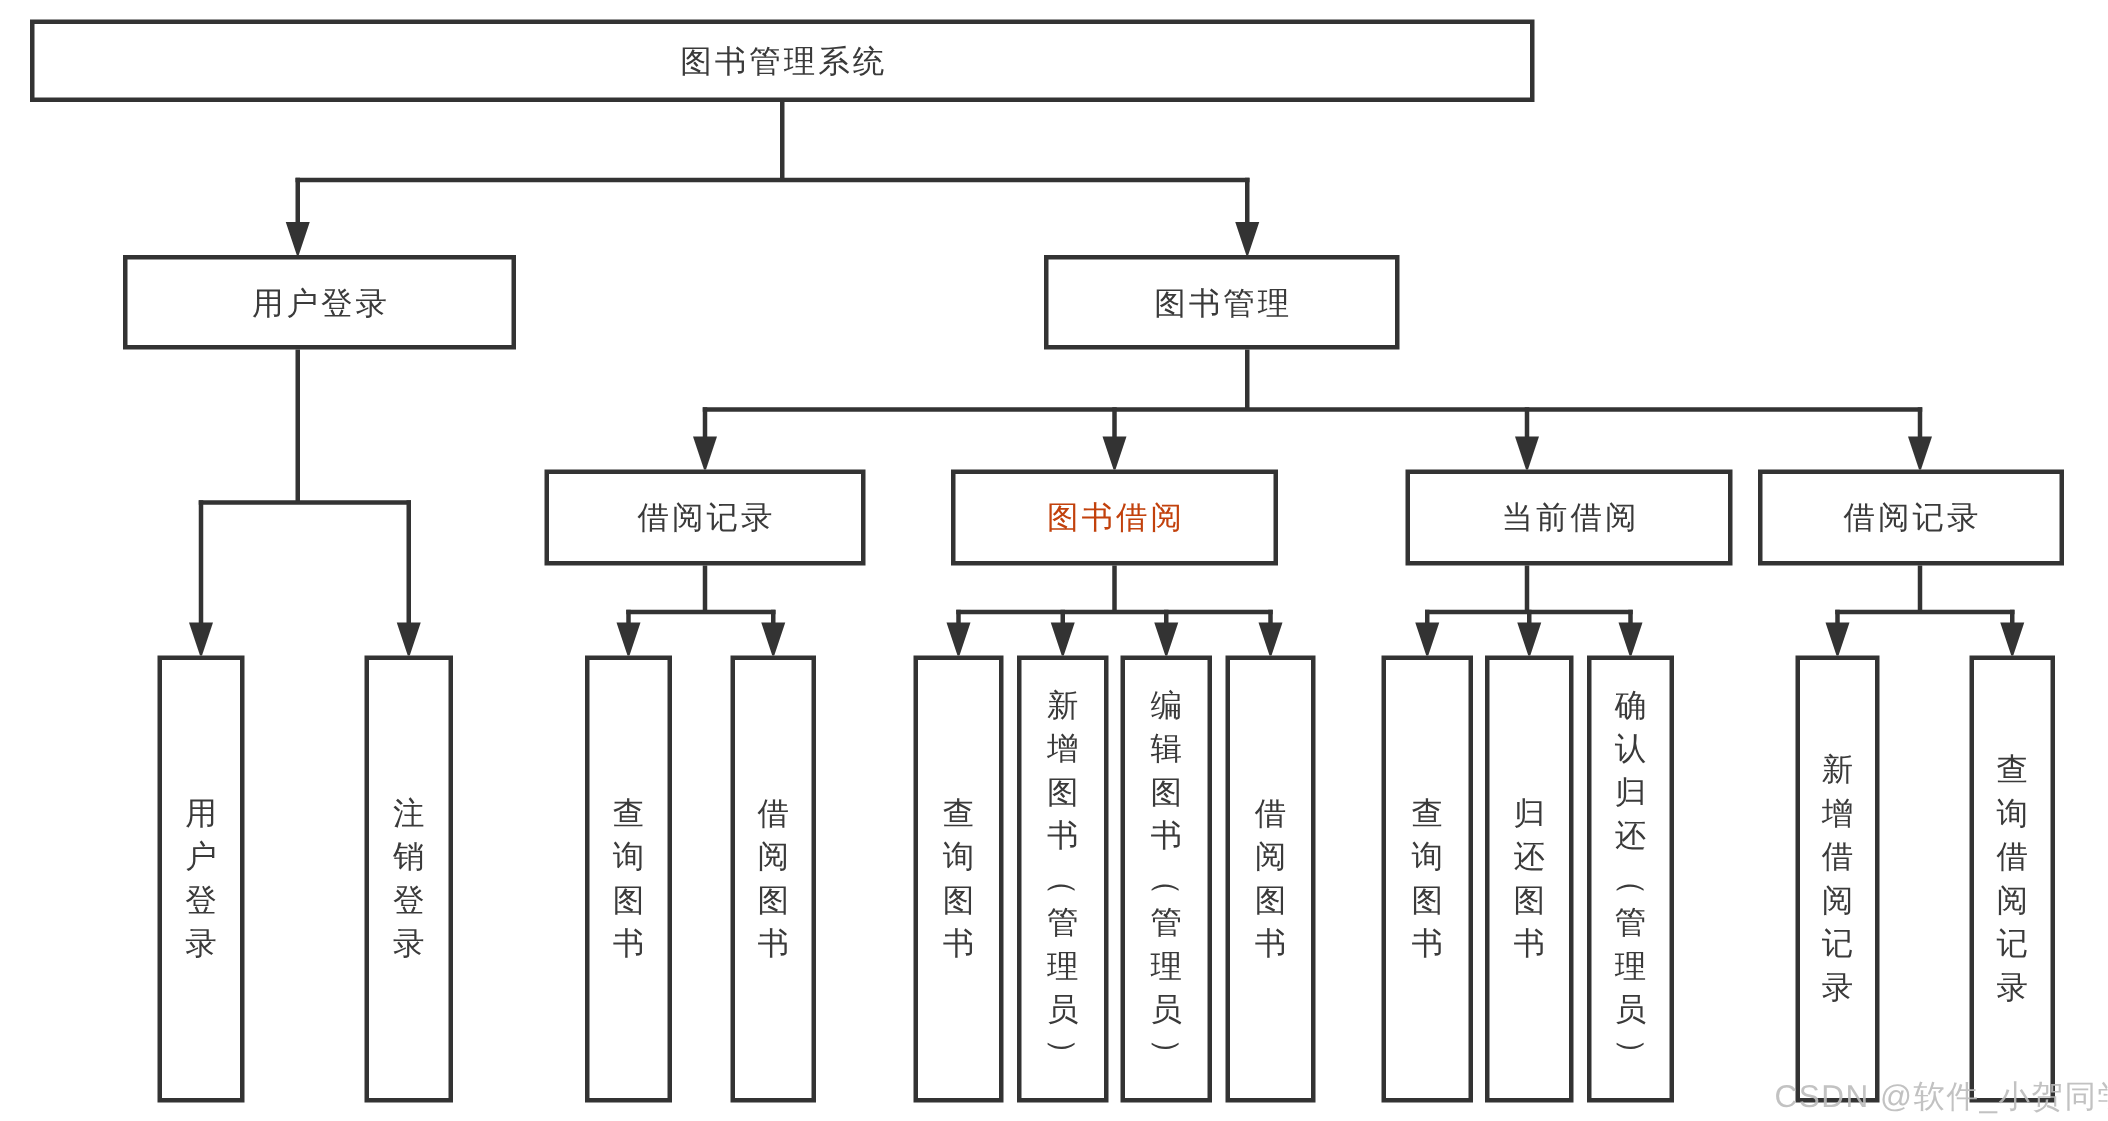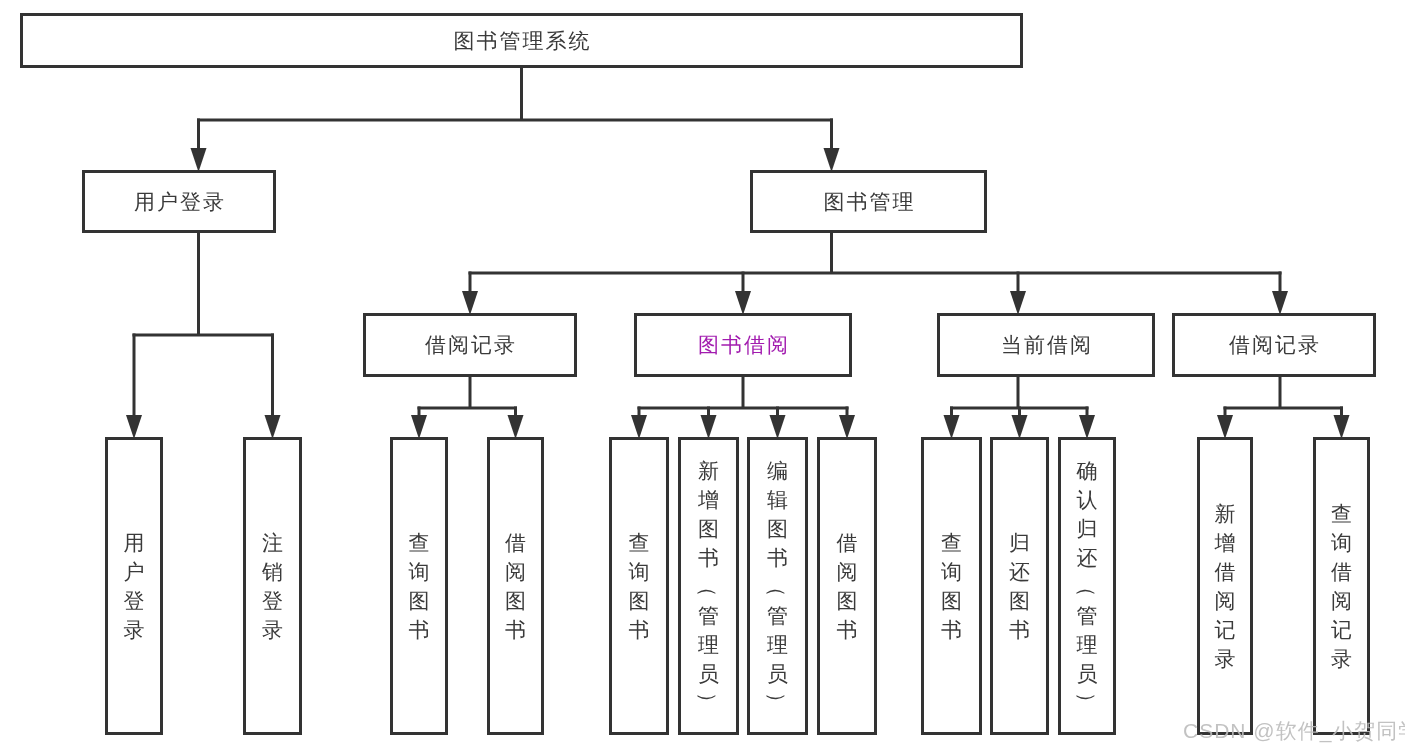--- a/index.html
+++ b/index.html
@@ -121,31 +121,31 @@
       <line x1="1223.5" y1="408" x2="1343" y2="408" stroke="#333333" stroke-width="3"></line>
       <line x1="1225" y1="406.5" x2="1225" y2="423" stroke="#333333" stroke-width="3"></line>
       <polygon points="1217,415 1233,415 1225,439" fill="#333333"></polygon>
       <line x1="1341.5" y1="406.5" x2="1341.5" y2="423" stroke="#333333" stroke-width="3"></line>
       <polygon points="1333.5,415 1349.5,415 1341.5,439" fill="#333333"></polygon>
     </svg>
   <div id="nodes-layer">
       <div class="node" style="left: 20px; top: 13px; width: 1003px; height: 55px; border: 3px solid rgb(51, 51, 51);">
         <div class="label" style="color: rgb(58, 58, 58);">图书管理系统</div>
       </div>
-      <div class="node" style="left: 82px; top: 170px; width: 194px; height: 63px; border: 3px solid rgb(51, 51, 51);">
+      <div class="node" style="left: 82px; top: 170px; width: 262px; height: 63px; border: 3px solid rgb(51, 51, 51);">
         <div class="label" style="color: rgb(58, 58, 58);">用户登录</div>
       </div>
-      <div class="node" style="left: 750px; top: 170px; width: 237px; height: 63px; border: 3px solid rgb(51, 51, 51);">
+      <div class="node" style="left: 696px; top: 170px; width: 237px; height: 63px; border: 3px solid rgb(51, 51, 51);">
         <div class="label" style="color: rgb(58, 58, 58);">图书管理</div>
       </div>
       <div class="node" style="left: 363px; top: 313px; width: 214px; height: 64px; border: 3px solid rgb(51, 51, 51);">
         <div class="label" style="color: rgb(58, 58, 58);">借阅记录</div>
       </div>
       <div class="node" style="left: 634px; top: 313px; width: 218px; height: 64px; border: 3px solid rgb(51, 51, 51);">
-        <div class="label" style="color: #a21caf;">图书借阅</div>
+        <div class="label" style="color: #c2410c;">图书借阅</div>
       </div>
       <div class="node" style="left: 909px; top: 313px; width: 218px; height: 64px; border: 3px solid rgb(51, 51, 51); margin-left: 28px;">
         <div class="label" style="color: rgb(58, 58, 58);">当前借阅</div>
       </div>
       <div class="node" style="left: 1172px; top: 313px; width: 204px; height: 64px; border: 3px solid rgb(51, 51, 51);">
         <div class="label" style="color: rgb(58, 58, 58);">借阅记录</div>
       </div>
       <div class="node vertical" style="left: 105px; top: 437px; width: 58px; height: 298px; border: 3px solid rgb(51, 51, 51);">
         <div class="label" style="color: rgb(58, 58, 58);">
           <span class="glyph">用</span>

